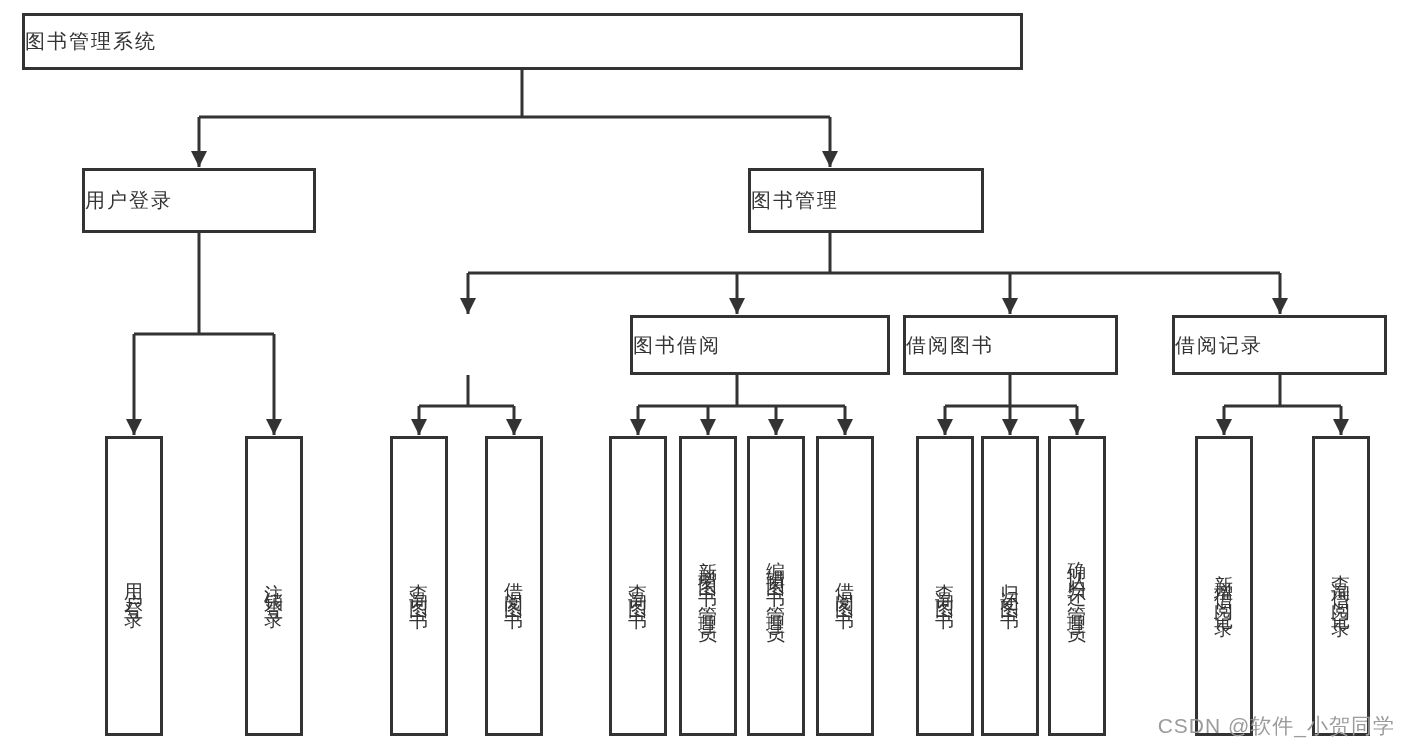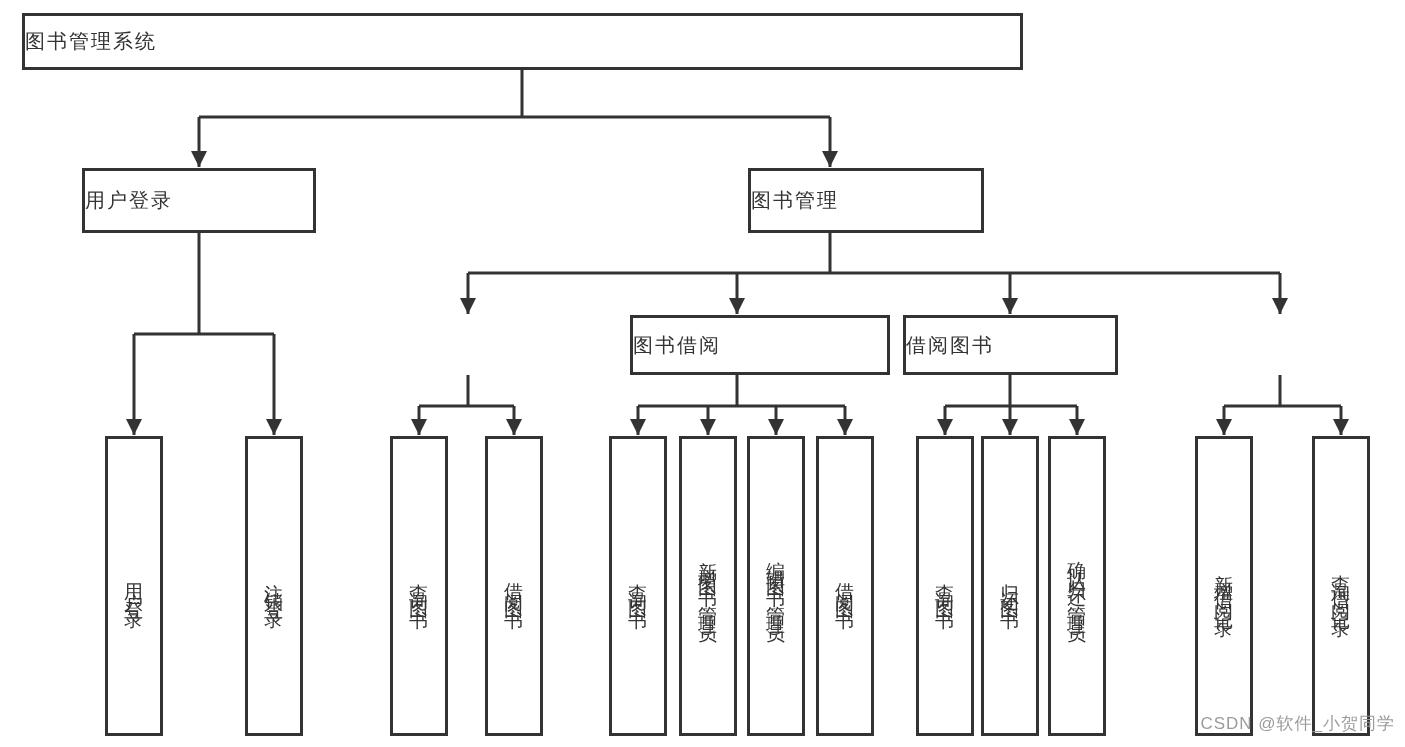--- a/index.html
+++ b/index.html
@@ -42,21 +42,21 @@
     text-orientation:mixed;
     font-size:19px;
     letter-spacing:9px;
     line-height:1;
     white-space:nowrap;
     color:var(--text);
   }
   .watermark{
     position:absolute;
     right:10px;top:712px;
-    font-size:17px;
+    font-size:21px;
     letter-spacing:1px;
     color:var(--watermark);
     z-index:5;
   }
 </style>
 </head>
 <body>
 
 <div class="stage">
 
@@ -112,20 +112,23 @@
   <div class="hbox" style="left:748px;top:168px;width:236px;height:65px;">
     <span>图书管理</span>
   </div>
 
   <div class="hbox" style="left:630px;top:315px;width:260px;height:60px;">
     <span>图书借阅</span>
   </div>
   <div class="hbox" style="left:903px;top:315px;width:215px;height:60px;">
     <span>借阅图书</span>
   </div>
+  <div class="hbox" style="left:1172px;top:315px;width:215px;height:60px;">
+    <span>借阅记录</span>
+  </div>
 
   <div class="leaf" style="left:105px;">
     <span class="vtext">用户登录</span>
   </div>
   <div class="leaf" style="left:245px;">
     <span class="vtext">注销登录</span>
   </div>
 
   <div class="leaf" style="left:390px;">
     <span class="vtext">查询图书</span>

